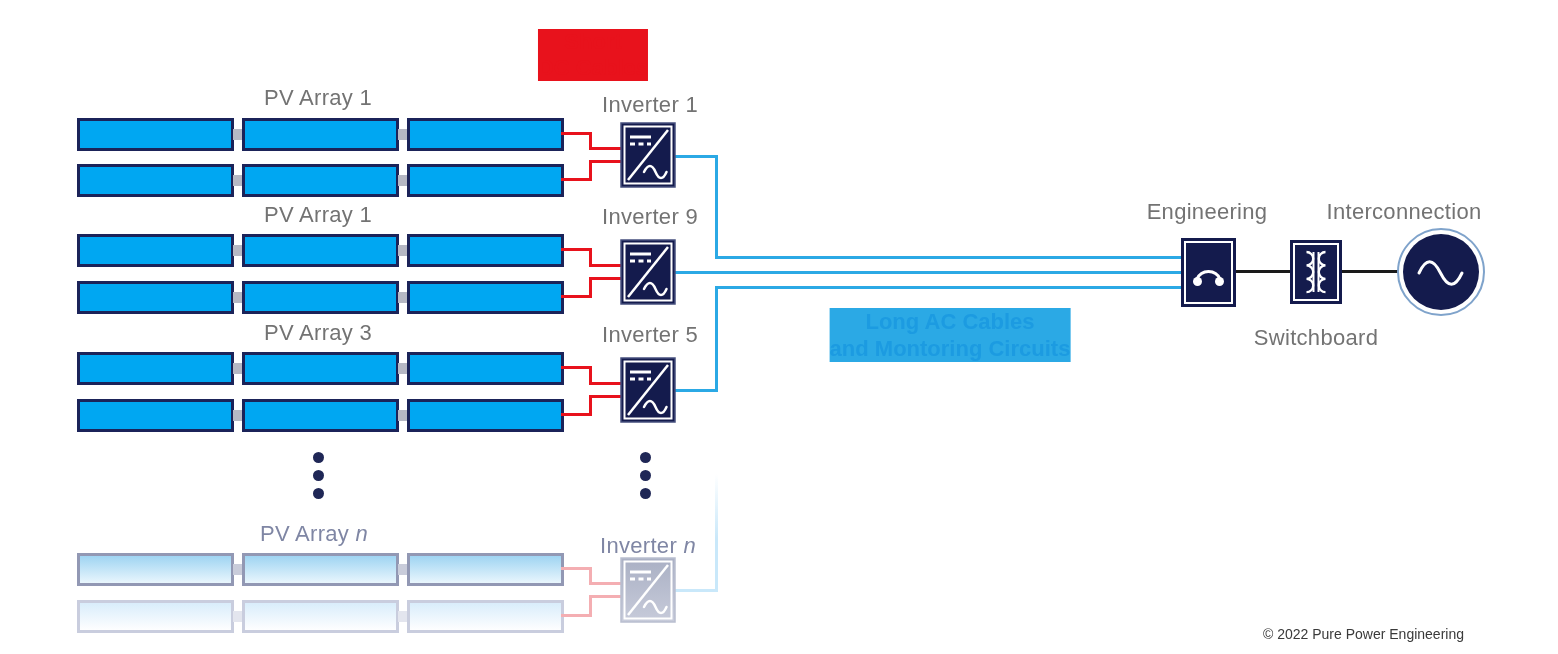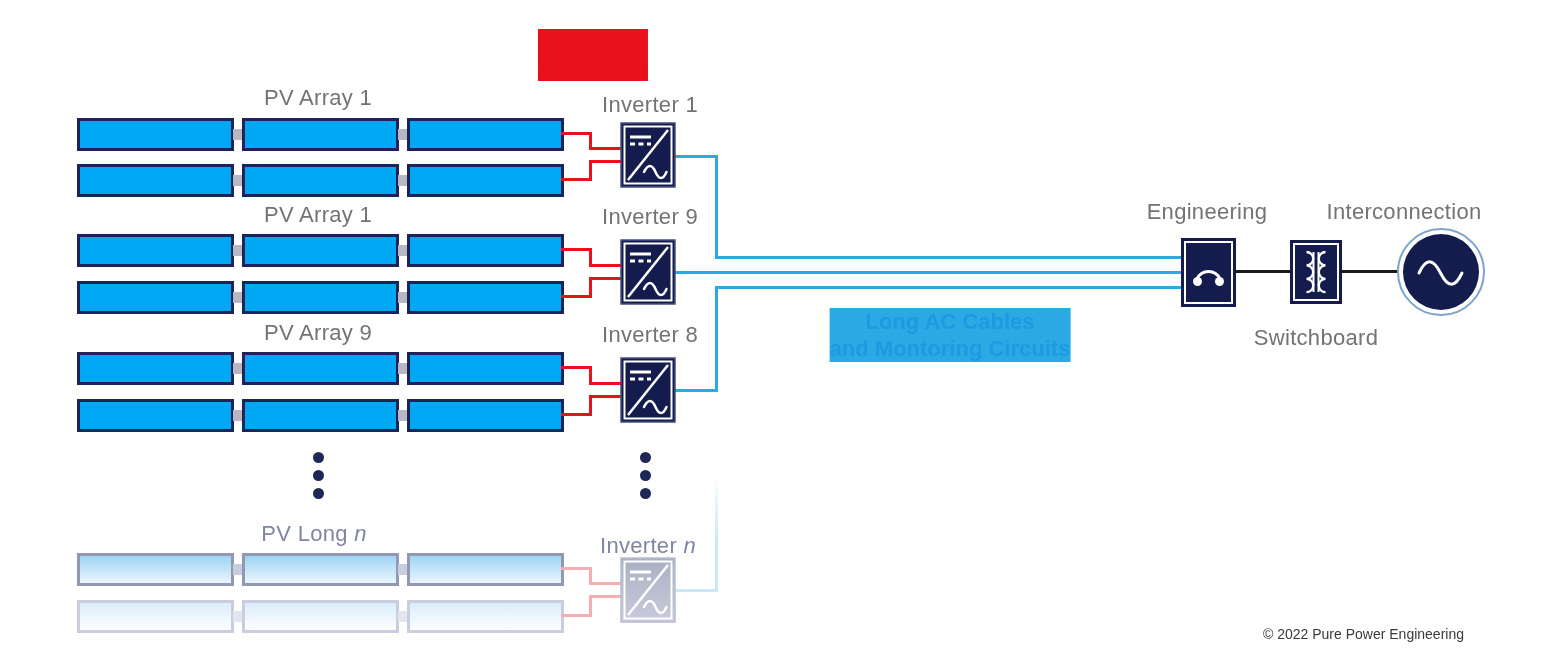--- a/index.html
+++ b/index.html
@@ -47,26 +47,26 @@
     <span>Long AC Cables</span><br>
     <span>and Montoring Circuits</span>
   </div>
   <div class="annot red" style="left:593px;top:29px">
     <span>Short</span><br>
     <span>DC Cables</span>
   </div>
 
   <div class="lbl" style="left:318px;top:85px">PV Array 1</div>
   <div class="lbl" style="left:318px;top:202px">PV Array 1</div>
-  <div class="lbl" style="left:318px;top:320px">PV Array 9</div>
-  <div class="lbl faded" style="left:314px;top:521px"><span>PV Long </span><i>n</i></div>
+  <div class="lbl" style="left:318px;top:320px">PV Array 3</div>
+  <div class="lbl faded" style="left:314px;top:521px"><span>PV Array </span><i>n</i></div>
 
   <div class="lbl" style="left:650px;top:92px">Inverter 1</div>
   <div class="lbl" style="left:650px;top:204px">Inverter 9</div>
-  <div class="lbl" style="left:650px;top:322px">Inverter 8</div>
+  <div class="lbl" style="left:650px;top:322px">Inverter 5</div>
   <div class="lbl faded" style="left:648px;top:533px"><span>Inverter </span><i>n</i></div>
 
   <div class="lbl" style="left:1207px;top:199px">Engineering</div>
   <div class="lbl" style="left:1404px;top:199px">Interconnection</div>
   <div class="lbl" style="left:1316px;top:325px">Switchboard</div>
 
   <div class="panel c1" style="top:118px"></div>
   <div class="panel c2" style="top:118px"></div>
   <div class="panel c3" style="top:118px"></div>
   <div class="conn k1" style="top:129px"></div>

